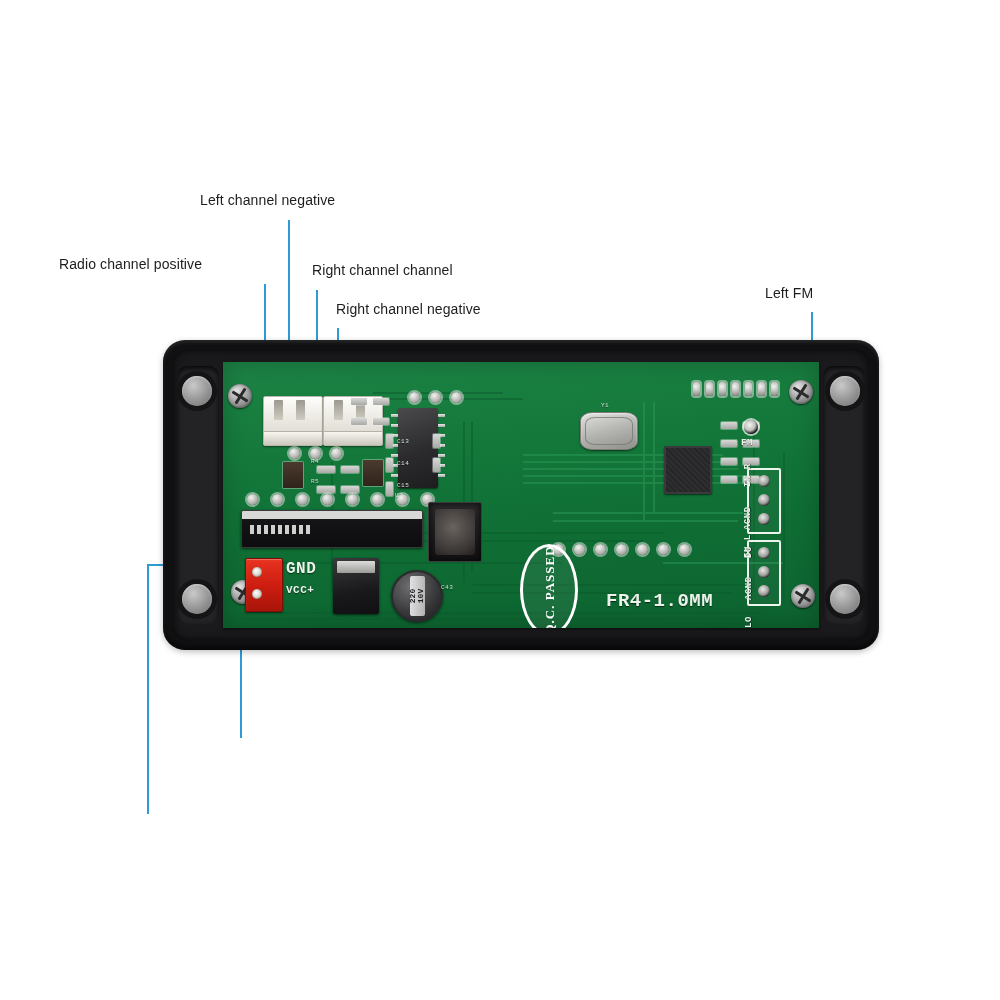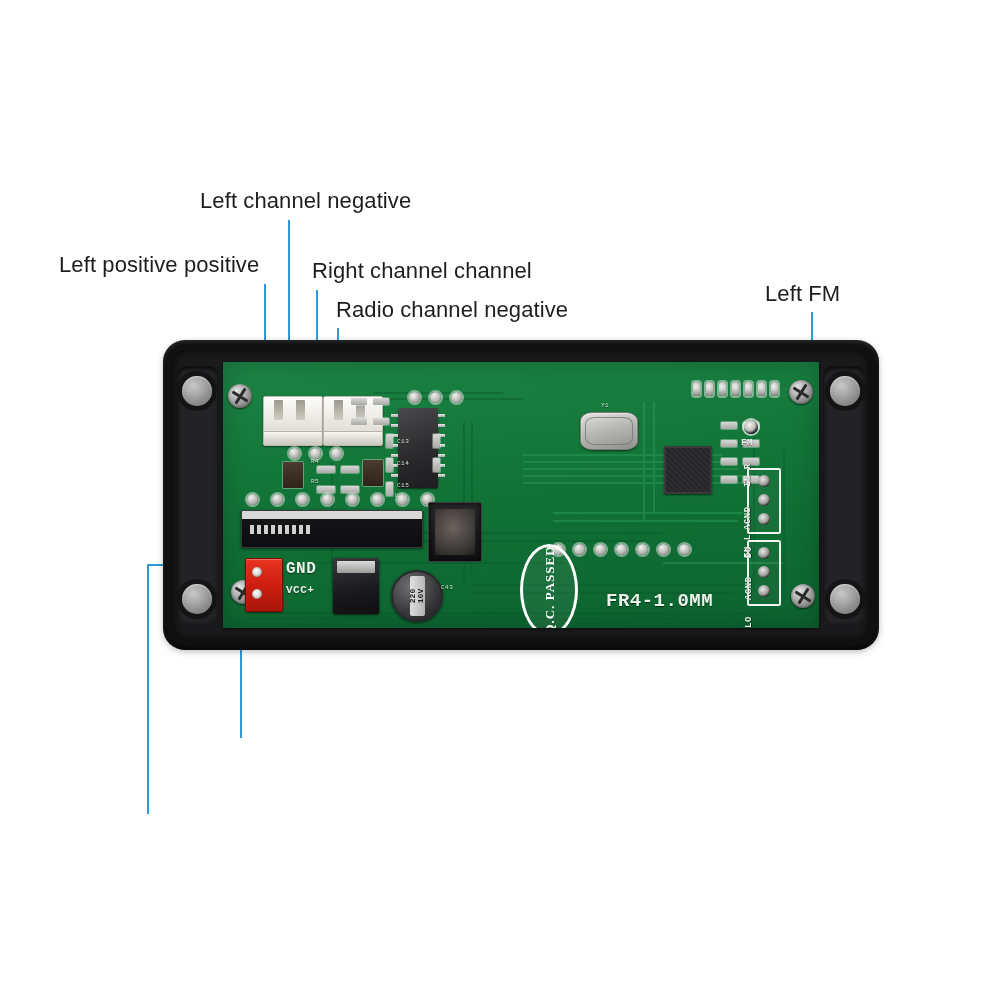--- a/index.html
+++ b/index.html
@@ -9,21 +9,21 @@
     font-family:"Liberation Sans", sans-serif;
     overflow:hidden;
     position:relative;
   }
   #stage{position:absolute;left:0;top:0;width:1000px;height:1000px;}
 
   
   .anno{
     position:absolute;
     color:#1d1d1d;
-    font-size:22px;
+    font-size:14px;
     line-height:25px;
     white-space:nowrap;
     font-weight:400;
     letter-spacing:.1px;
   }
 
   
   .lead{position:absolute;background:#2e9bd6;}
   .lead-v{width:2px;}
   .lead-h{height:2px;}
@@ -277,27 +277,27 @@
     position:absolute;width:14px;height:14px;border-radius:50%;
     background:radial-gradient(circle at 40% 35%,#f4f4f2,#bdbdba 45%,#15151a 72%);
     box-shadow:0 0 0 2px rgba(235,240,235,.75);
   }
 </style>
 </head>
 <body>
 
 <div id="stage">
 
-  <div class="anno" style="left:59px;top:252px;">Left positive positive</div>
+  <div class="anno" style="left:59px;top:252px;">Radio channel positive</div>
 
   <div class="anno" style="left:200px;top:188px;">Left channel negative</div>
 
   <div class="anno" style="left:312px;top:258px;">Right channel channel</div>
 
-  <div class="anno" style="left:336px;top:297px;">Radio channel negative</div>
+  <div class="anno" style="left:336px;top:297px;">Right channel negative</div>
 
   <div class="anno" style="left:765px;top:281px;">Left FM</div>
 
 
 
   <div class="lead lead-v" style="left:264px;top:284px;height:108px;"></div>
 
   <div class="lead lead-v" style="left:288px;top:220px;height:172px;"></div>
 
   <div class="lead lead-v" style="left:316px;top:290px;height:102px;"></div>

